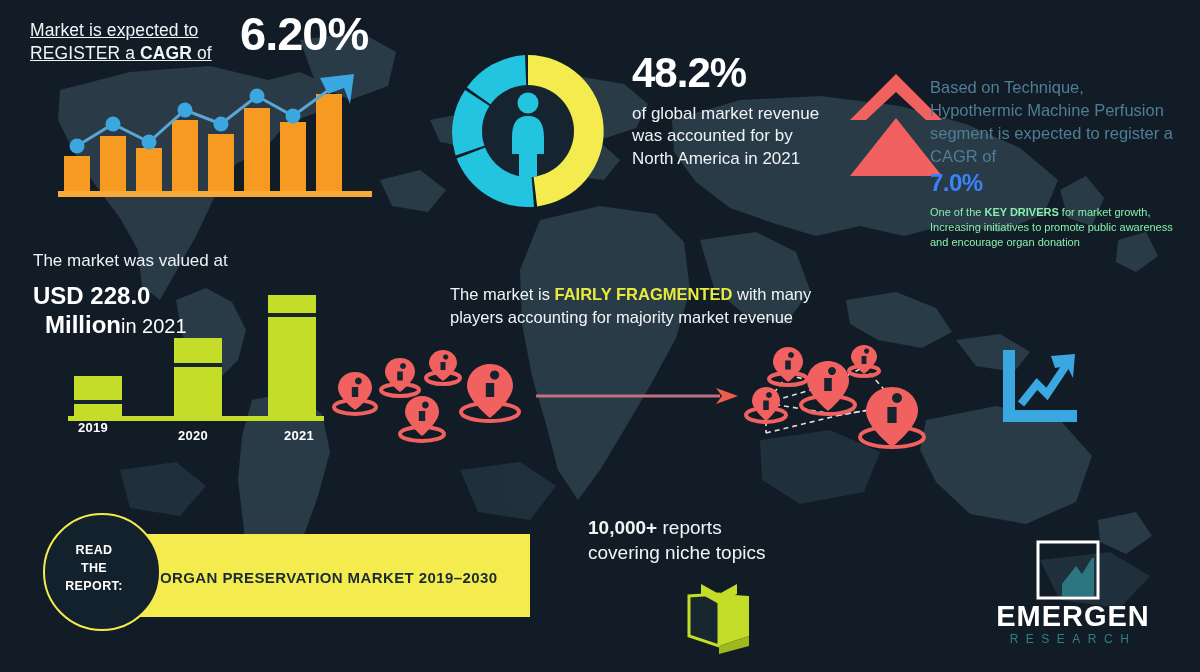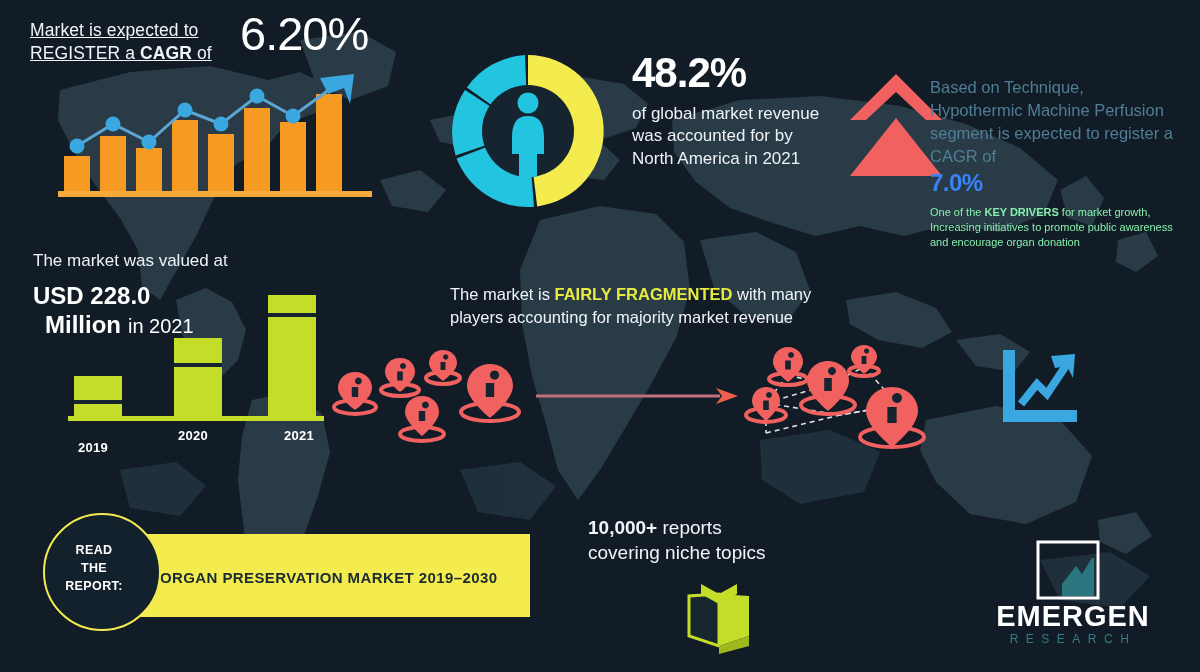--- a/index.html
+++ b/index.html
@@ -33,21 +33,21 @@
     letter-spacing: .1px;
     width: 200px;
     position: absolute;
     left: 0; top: 7px; text-decoration: underline;
   }
   #cagr-text b { font-weight: bold; }
   #cagr-value {
     position: absolute;
     left: 210px; top: -6px;
     font-size: 47px;
-    font-weight: normal;
+    font-weight: bold;
     color: #ffffff;
     letter-spacing: -1px;
   }
 
   
   #topchart { left: 58px; top: 72px; width: 320px; height: 128px; }
 
   
   #donut-wrap { left: 443px; top: 46px; width: 170px; height: 170px; }
 
@@ -274,34 +274,34 @@
   <svg class="layer" id="growth-icon" viewBox="0 0 86 76" aria-hidden="true">
     <path d="M8 2 L20 2 L20 62 L82 62 L82 74 L8 74 Z" fill="#3aa7e0"></path>
     <polyline points="26,56 42,36 52,46 72,16" fill="none" stroke="#3aa7e0" stroke-width="8" stroke-linejoin="miter"></polyline>
     <path d="M56 8 L80 6 L78 30 L72 18 L60 20 Z" fill="#3aa7e0"></path>
   </svg>
 
   <div class="layer" id="value-block">
     <div id="value-lead">The market was valued at</div>
     <div id="value-amount">
       <span>USD 228.0</span><br>
-      <span class="ind">Million</span><span class="sub" style="margin-left:7px;">in 2021</span>
+      <span class="ind">Million</span><span class="sub" style="">in 2021</span>
     </div>
   </div>
 
   <svg class="layer" id="greenchart" viewBox="0 0 275 168" aria-hidden="true">
     <rect x="14" y="101" width="48" height="40" fill="#c4dd29"></rect>
     <rect x="14" y="125" width="48" height="4" fill="#16242f"></rect>
     <rect x="114" y="63" width="48" height="78" fill="#c4dd29"></rect>
     <rect x="114" y="88" width="48" height="4" fill="#16242f"></rect>
     <rect x="208" y="20" width="48" height="121" fill="#c4dd29"></rect>
     <rect x="208" y="38" width="48" height="4" fill="#16242f"></rect>
     <rect x="8" y="141" width="256" height="5" fill="#c4dd29"></rect>
   </svg>
-  <div class="layer yearlabel" style="left:78px; top:440px;text-align:center;">2019</div>
+  <div class="layer yearlabel" style="left:78px; top:420px;text-align:center;">2019</div>
   <div class="layer yearlabel" style="left:178px; top:428px;">2020</div>
   <div class="layer yearlabel" style="left:268px; top:428px;margin-left:16px;">2021</div>
 
   <div class="layer" id="frag-block">
     <div id="frag-text">
       <span>The market is </span><b>FAIRLY FRAGMENTED</b><span> with many players accounting for majority market revenue</span>
     </div>
   </div>
 
   <svg class="layer" id="pins-left" viewBox="0 0 210 105" aria-hidden="true">

